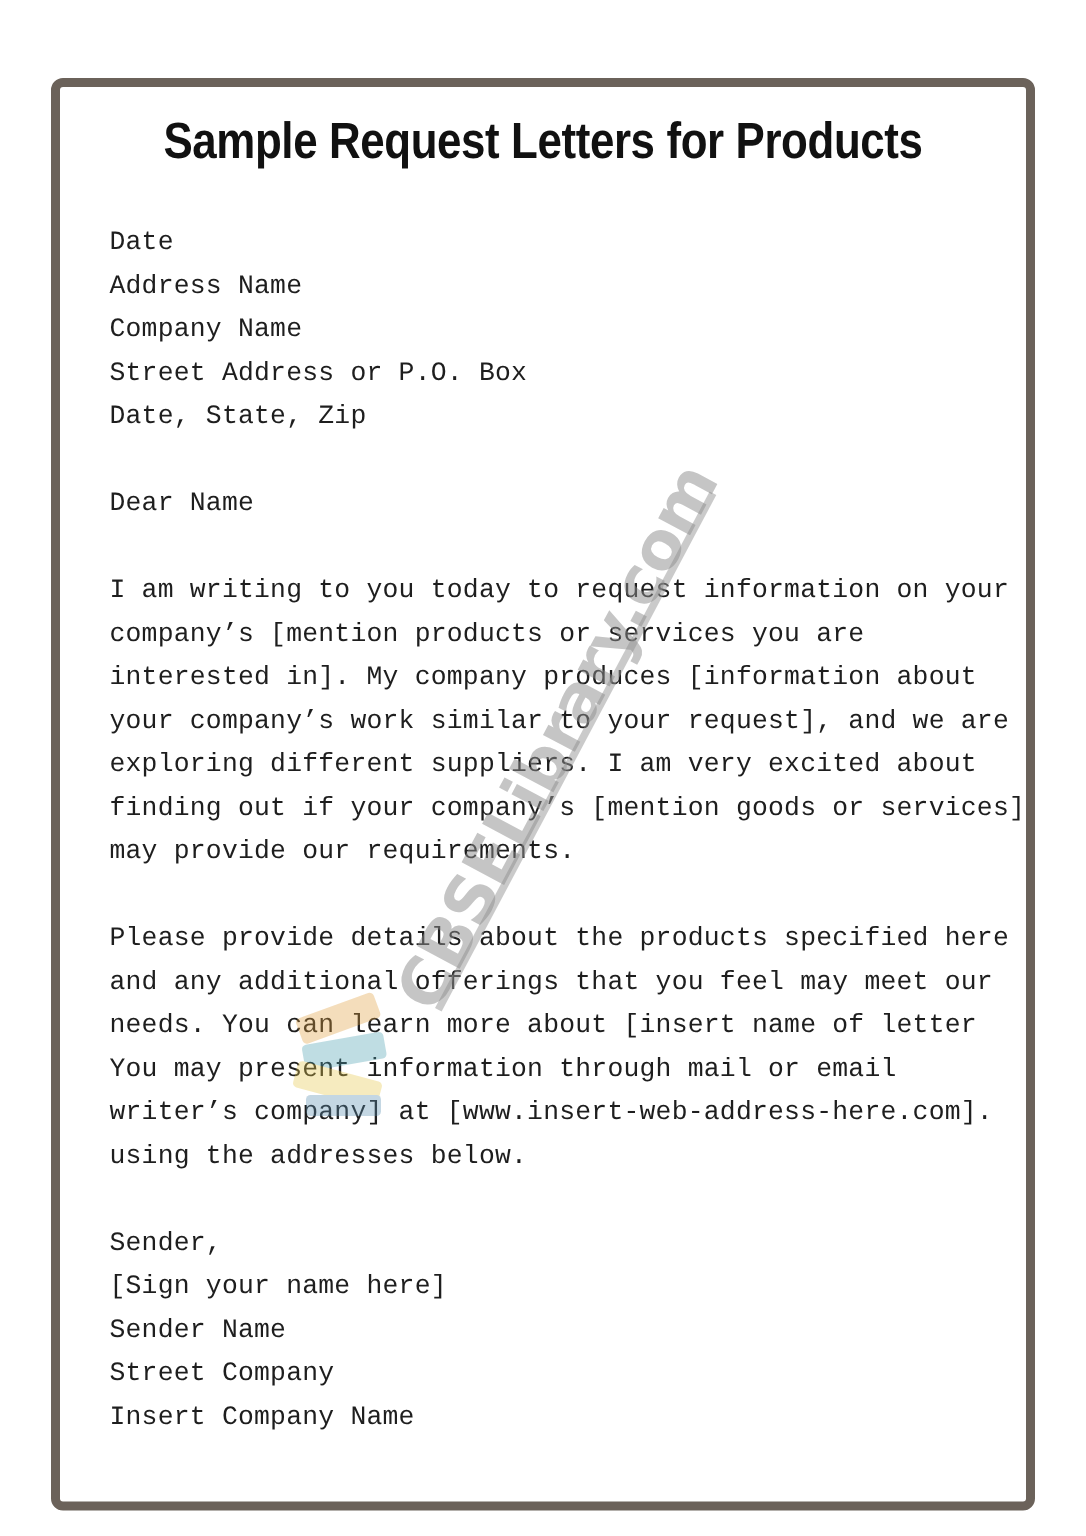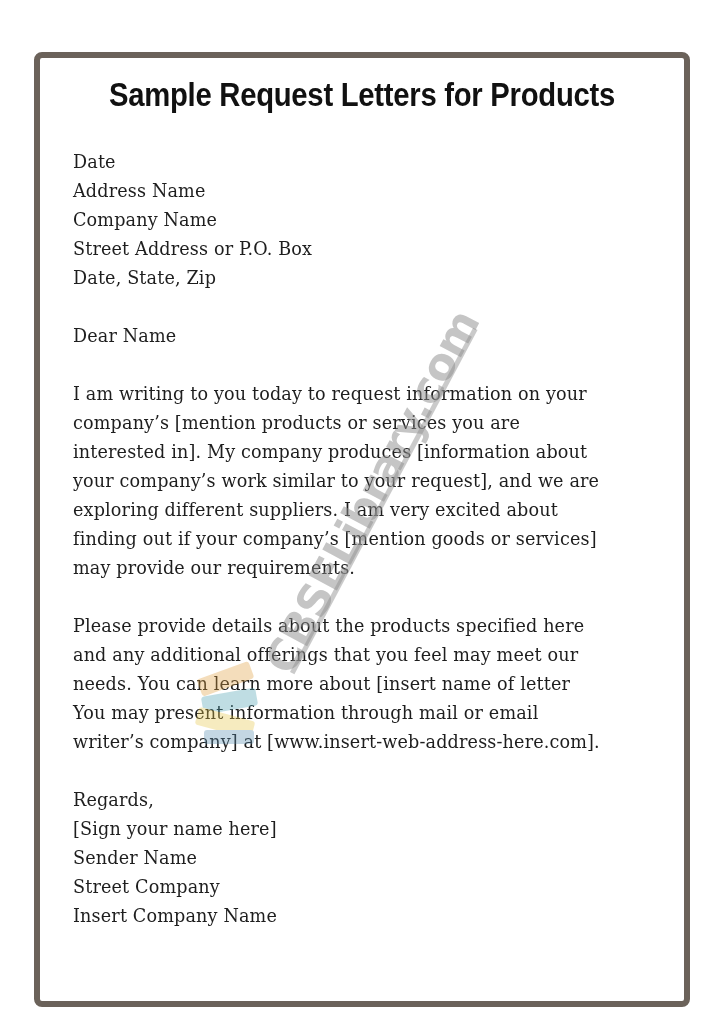--- a/index.html
+++ b/index.html
@@ -12,21 +12,21 @@
       position: absolute; left: 0; top: 72px; width: 724px; text-align: center;
       font-family: "Liberation Sans", sans-serif; font-weight: bold; font-size: 34px;
       color: #111; letter-spacing: -0.3px; line-height: 44px;
       transform: scaleX(0.86); transform-origin: 362px 0;
     }
     .body {
       position: absolute; left: 73px; top: 148px; width: 600px;
       font-family: "DejaVu Serif", serif; font-size: 17.6px; line-height: 29px;
       color: #1e1e1e; letter-spacing: 0.15px;
     }
-    .line { white-space: nowrap; height: 29px; }
+    .line { white-space: nowrap; height: 29px; font-family: Liberation Mono, monospace; }
     .gap { height: 29px; }
     .watermark-wrap { position: absolute; left: 0; top: 0; width: 724px; height: 1024px; pointer-events:none; }
     .wm-text {
       position: absolute; left: 258px; top: 660px; transform: rotate(-62deg); transform-origin: 0 0;
       font-family: "DejaVu Sans", sans-serif; font-weight: bold; font-size: 44px; letter-spacing: -1px;
       color: rgba(140,140,140,0.5); white-space: nowrap; line-height: 44px;
     }
     .wm-line {
       position: absolute; left: 290px; top: 672px; width: 390px; height: 5px;
       background: rgba(150,150,150,0.5); transform: rotate(-62deg); transform-origin: 0 0;
@@ -60,24 +60,25 @@
     <div class="line">finding out if your company’s [mention goods or services]</div>
     <div class="line">may provide our requirements.</div>
   </div>
   <div class="gap"></div>
   <div>
     <div class="line">Please provide details about the products specified here</div>
     <div class="line">and any additional offerings that you feel may meet our</div>
     <div class="line">needs. You can learn more about [insert name of letter</div>
     <div class="line">You may present information through mail or email</div>
     <div class="line">writer’s company] at [www.insert-web-address-here.com].</div>
+    <div class="line">using the addresses below.</div>
   </div>
   <div class="gap"></div>
   <div>
-    <div class="line">Regards,</div>
+    <div class="line">Sender,</div>
     <div class="line">[Sign your name here]</div>
     <div class="line">Sender Name</div>
     <div class="line">Street Company</div>
     <div class="line">Insert Company Name</div>
   </div>
 </div>
 
 <div class="watermark-wrap">
   <svg class="logo" viewBox="0 0 80 90">
     <rect x="8" y="10" width="55" height="18" rx="3" fill="#e0a040" transform="rotate(-20 35 19)"></rect>

